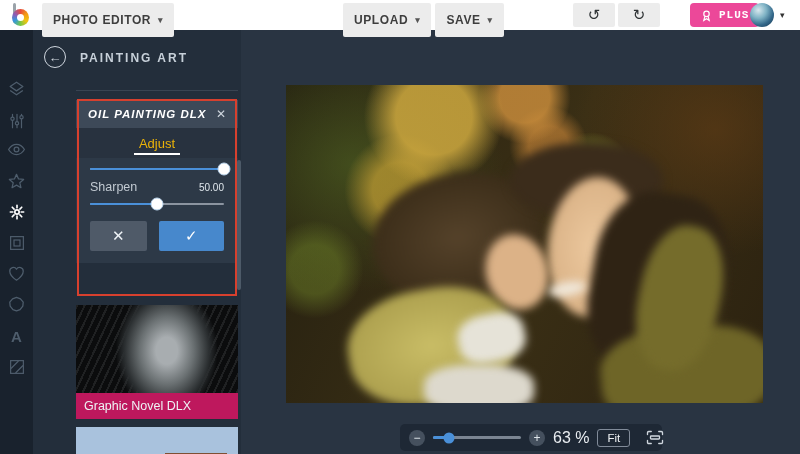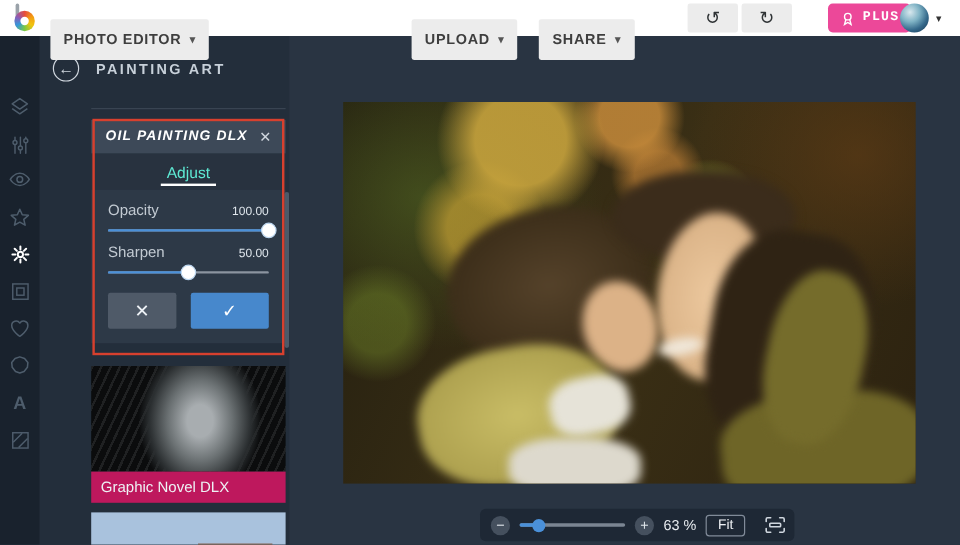--- a/index.html
+++ b/index.html
@@ -7,24 +7,24 @@
   body { font-family:"Liberation Sans", sans-serif; background:#293442; position:relative; }
 
   
   .topbar { position:absolute; left:0; top:0; width:800px; height:30px; background:#ffffff; z-index:30; }
   .logo { position:absolute; left:10px; top:3px; width:26px; height:24px; }
   .logo-stem { position:absolute; left:3px; top:0; width:3px; height:20px; background:#9aa2a9; border-radius:2px; }
   .logo-circle { position:absolute; left:2px; top:6px; width:17px; height:17px; border-radius:50%;
     background:conic-gradient(#e74c3c,#f39c12,#f1c40f,#7ac943,#3498db,#8e5bb5,#e74c3c); }
   .logo-circle::after { content:""; position:absolute; left:5px; top:5px; width:7px; height:7px; border-radius:50%; background:#fff; }
   .tb-btn { display:inline-flex; align-items:center; gap:7px; background:#ececec; border-radius:2px;
-    color:#3e3e3e; font-size:12px; font-weight:bold; letter-spacing:.6px; padding:17px 11px; height:24px; cursor:pointer;margin-top:13px; }
+    color:#3e3e3e; font-size:12px; font-weight:bold; letter-spacing:.6px; padding:17px 11px; height:24px; cursor:pointer; }
   .caret { font-size:9px; color:#555; }
   .app-menu { position:absolute; left:42px; top:3px; height:24px; }
-  .tb-right { position:absolute; left:343px; top:3px; display:flex; gap:18px; }
+  .tb-right { position:absolute; left:343px; top:3px; display:flex; gap:4px; }
   .undo-redo { position:absolute; left:573px; top:3px; display:flex; gap:3px; }
   .ur-btn { width:42px; height:24px; background:#ececec; border-radius:2px; display:flex; align-items:center; justify-content:center;
     font-size:15px; color:#2f3335; cursor:pointer; }
   .plus-btn { position:absolute; left:690px; top:3px; height:24px; padding:0 10px; background:#ec4899; border-radius:4px;
     display:flex; align-items:center; gap:6px; color:#fff; font-size:11px; font-weight:bold; letter-spacing:1px; cursor:pointer;font-family:Liberation Mono, monospace; }
   .avatar { position:absolute; left:750px; top:3px; width:24px; height:24px; border-radius:50%;
     background:radial-gradient(circle at 35% 30%, #d8e8ee, #7fb3c5 35%, #34688a 65%, #14304a); cursor:pointer; }
   .avatar-caret { position:absolute; left:780px; top:10px; font-size:9px; color:#333; cursor:pointer; }
 
   
@@ -41,21 +41,21 @@
     color:#cfd6de; font-size:13px; display:flex; align-items:center; justify-content:center; cursor:pointer; }
   .panel-title { position:absolute; left:47px; top:21px; font-size:12px; letter-spacing:2px; color:#c7d0d9; font-weight:bold; }
   .panel-divider { position:absolute; left:43px; top:60px; width:162px; height:1px; background:#394452; }
 
   .card { position:absolute; left:43px; top:70px; width:162px; }
   .card-header { height:28px; background:#3d4958; display:flex; align-items:center; justify-content:space-between; padding:0 12px; }
   .card-header-title { color:#ffffff; font-size:11.5px; font-weight:bold; letter-spacing:1px;font-style:italic; }
   .card-close { color:#cfd6de; font-size:12px; cursor:pointer; }
   .card-tabs { height:30px; background:#28323f; display:flex; }
   .card-tab { flex:1; display:flex; align-items:center; justify-content:center; font-size:13px; color:#8f9aa6; cursor:pointer; position:relative; }
-  .card-tab.active { color:#5eead4; }
+  .card-tab.active { color:#eab308; }
   .card-tab.active::after { content:""; position:absolute; left:50%; transform:translateX(-50%); bottom:3px; width:46px; height:2px; background:#ffffff; }
   .card-body { background:#2d3947; padding:10px 14px 12px 14px; }
   .slider-row { margin-bottom:10px; }
   .slider-head { display:flex; justify-content:space-between; align-items:baseline; margin-bottom:9px; }
   .slider-label { color:#c2cad2; font-size:12.5px; }
   .slider-value { color:#dfe6ec; font-size:10px; }
   .slider-track { position:relative; height:2px; background:#8b94a0; border-radius:2px; }
   .slider-fill { position:absolute; left:0; top:0; height:2px; background:#4a90d9; border-radius:2px; }
   .slider-thumb { position:absolute; top:50%; width:13px; height:13px; border-radius:50%; background:#ffffff;
     border:1px solid #bcd6ef; transform:translate(-50%,-50%); cursor:pointer; }
@@ -111,21 +111,21 @@
   .b-arm       { left:74%; top:44%; width:17%; height:46%; background:#756c2b; border-radius:45%; transform:rotate(12deg); }
 
   
   .zoom-pill { position:absolute; left:400px; top:424px; width:262px; height:27px; background:#1e2835; border-radius:5px;
     display:flex; align-items:center; padding:0 9px; gap:8px; z-index:15; }
   .zp-circle { width:16px; height:16px; border-radius:50%; background:#45505e; color:#dfe5ea; font-size:12px; line-height:14px;
     display:flex; align-items:center; justify-content:center; cursor:pointer; flex:0 0 auto; }
   .zp-track { position:relative; width:88px; height:3px; background:#7b8592; border-radius:2px; flex:0 0 auto; }
   .zp-fill { position:absolute; left:0; top:0; height:3px; background:#4a90d9; border-radius:2px; }
   .zp-thumb { position:absolute; top:50%; width:11px; height:11px; border-radius:50%; background:#4a90d9; transform:translate(-50%,-50%); cursor:pointer; }
-  .zp-value { color:#e9edf1; font-size:12px; white-space:nowrap; }
+  .zp-value { color:#e9edf1; font-size:16px; white-space:nowrap; }
   .zp-fit { border:1px solid #818b99; border-radius:3px; color:#eef1f4; font-size:11.5px; padding:2px 9px; cursor:pointer; }
   .zp-divider { width:1px; height:16px; background:#3a4554; }
   .zp-full { width:24px; height:20px; display:flex; align-items:center; justify-content:center; color:#cfd6de; cursor:pointer; }
 </style>
 </head>
 <body>
 
 <div class="topbar">
   <div class="logo">
     <div class="logo-stem"></div>
@@ -134,21 +134,21 @@
   <div class="tb-btn app-menu">
     <span>PHOTO EDITOR</span>
     <span class="caret">▾</span>
   </div>
   <div class="tb-right">
     <div class="tb-btn">
       <span>UPLOAD</span>
       <span class="caret">▾</span>
     </div>
     <div class="tb-btn">
-      <span>SHARE</span>
+      <span>SAVE</span>
       <span class="caret">▾</span>
     </div>
   </div>
   <div class="undo-redo">
     <div class="ur-btn">
         <span>↺</span>
       </div>
     <div class="ur-btn">
         <span>↻</span>
       </div>
@@ -235,24 +235,20 @@
       <span class="card-header-title">OIL PAINTING DLX</span>
       <span class="card-close">✕</span>
     </div>
     <div class="card-tabs">
       <div class="card-tab active">
         <span>Adjust</span>
       </div>
     </div>
     <div class="card-body">
       <div class="slider-row">
-        <div class="slider-head">
-          <span class="slider-label">Opacity</span>
-          <span class="slider-value">100.00</span>
-        </div>
         <div class="slider-track">
           <div class="slider-fill" style="width: 100%;"></div>
           <div class="slider-thumb" style="left: 100%;"></div>
         </div>
       </div>
       <div class="slider-row">
         <div class="slider-head">
           <span class="slider-label">Sharpen</span>
           <span class="slider-value">50.00</span>
         </div>

